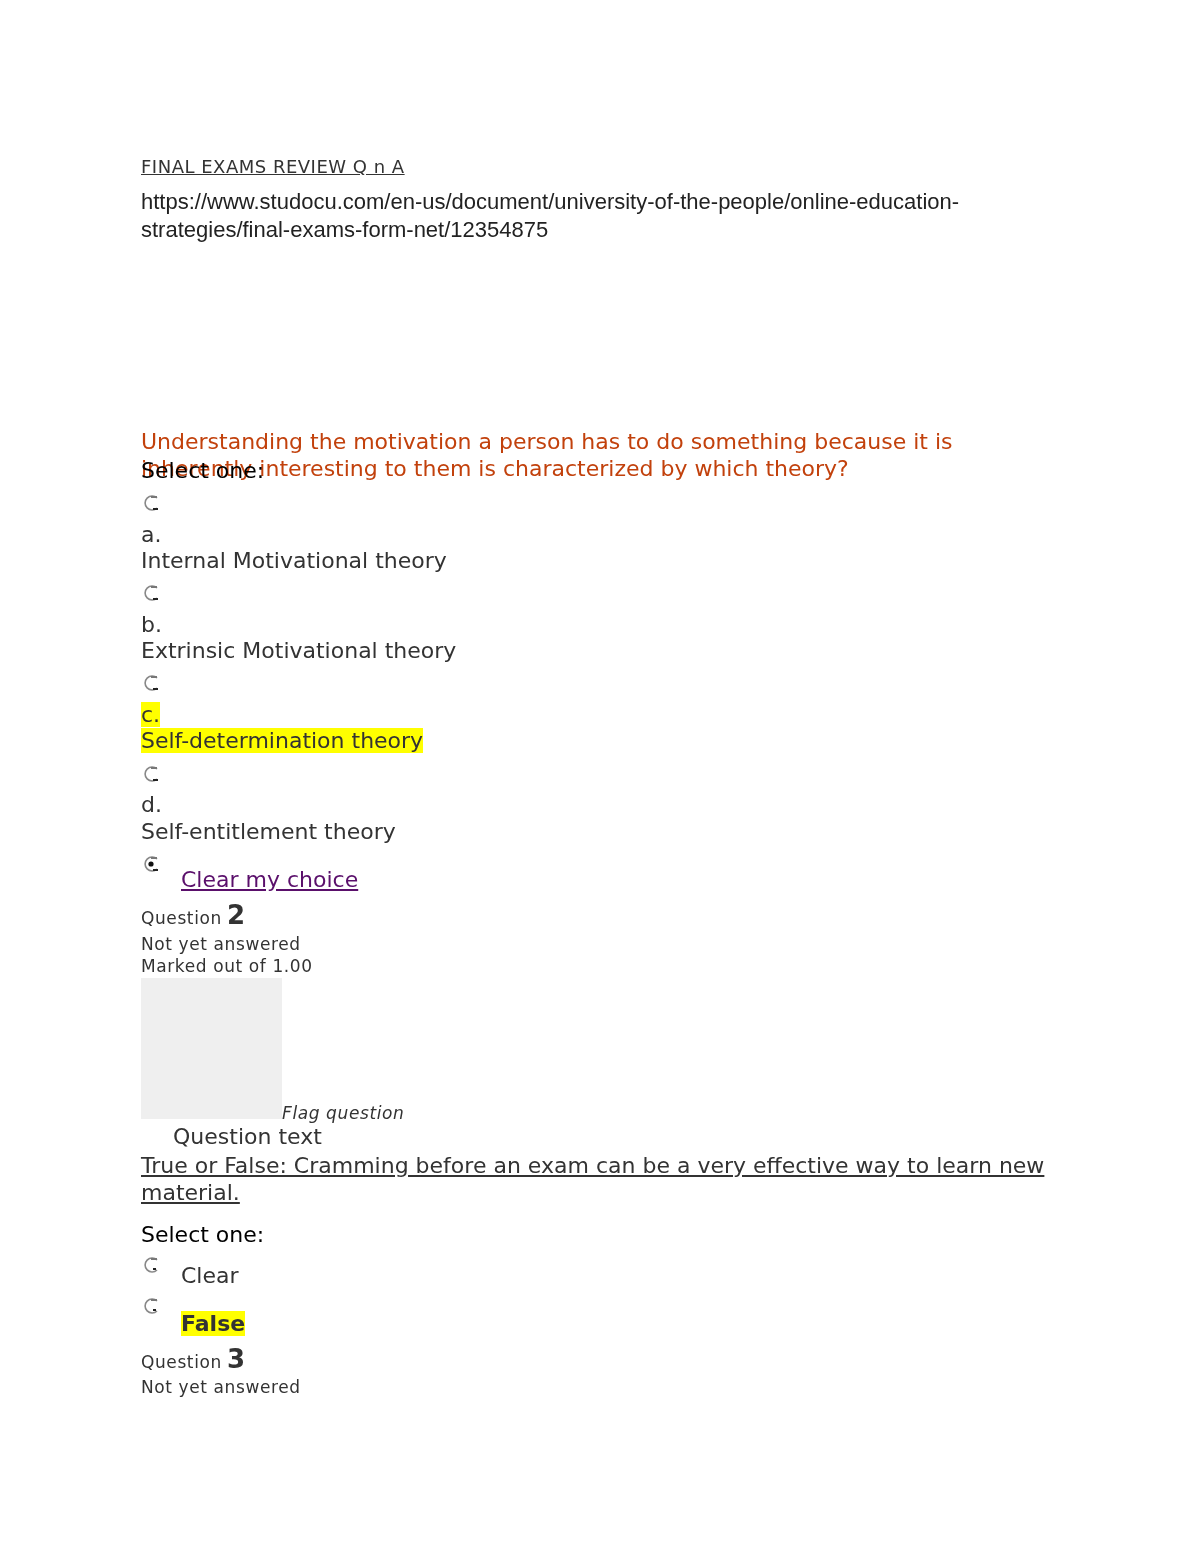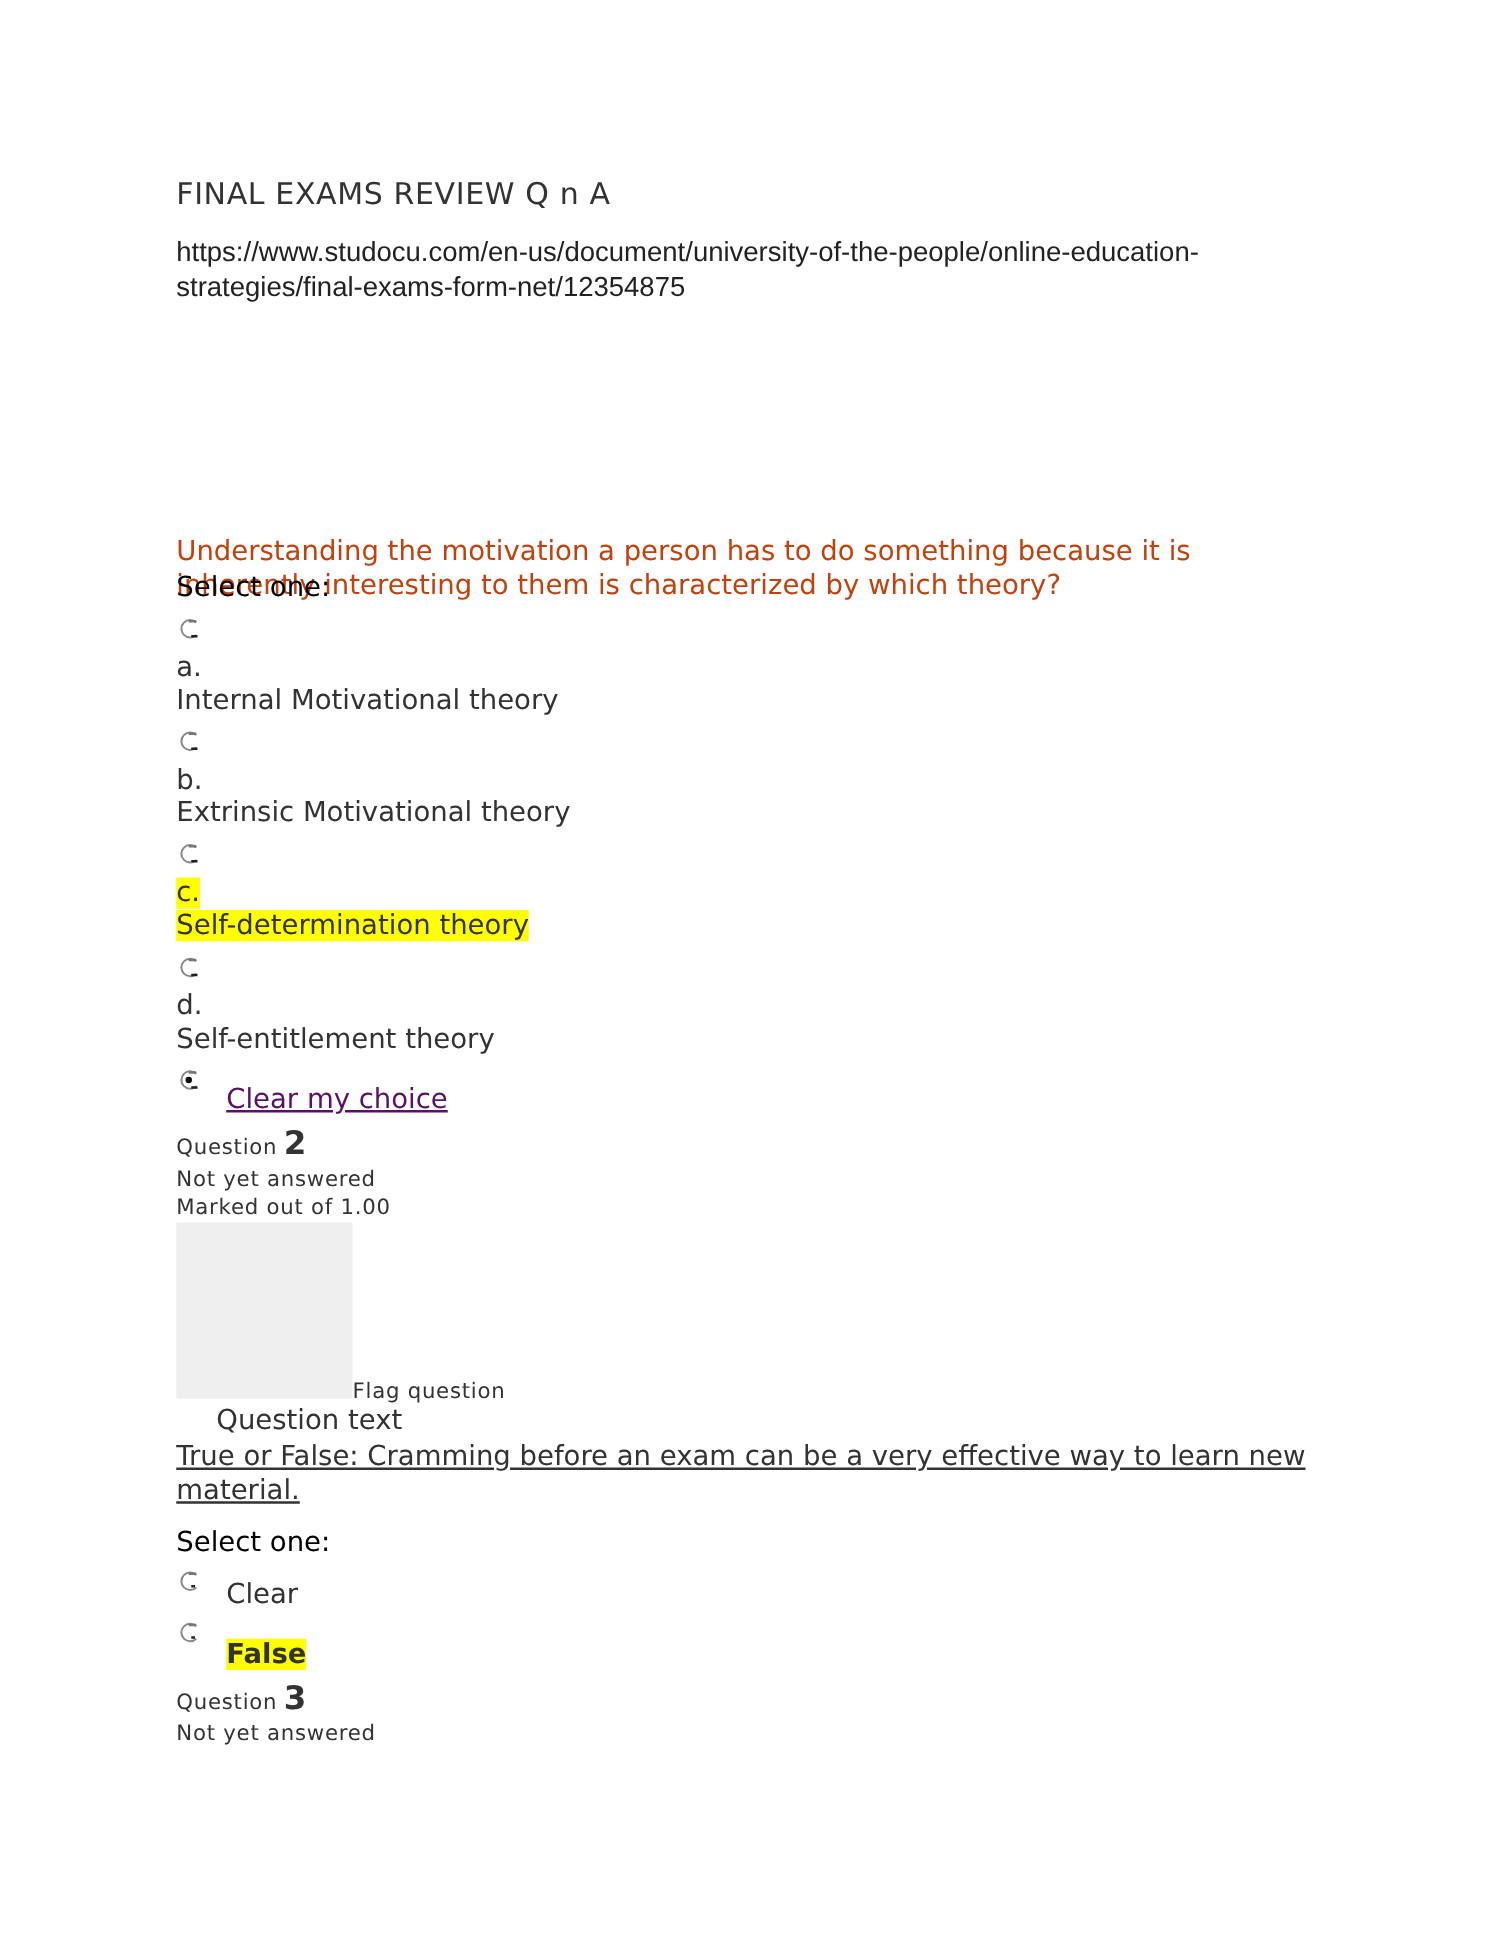--- a/index.html
+++ b/index.html
@@ -1,31 +1,31 @@
 <!DOCTYPE html>
 <html><head>
 <meta charset="utf-8">
 <style>
   html, body { margin: 0; padding: 0; background: #ffffff; }
   body { width: 1200px; height: 1553px; position: relative; overflow: hidden;
          font-family: "DejaVu Sans", sans-serif; color: #333333; }
   .abs { position: absolute; left: 141px; white-space: nowrap; }
-  .title { top: 141px; font-size: 24px; letter-spacing: 0.5px; color: #333; font-family: "DejaVu Sans", sans-serif; }
+  .title { top: 156px; font-size: 18px; letter-spacing: 0.5px; color: #333; font-family: "DejaVu Sans", sans-serif; text-decoration: underline; }
   .url { top: 188px; font-size: 22px; line-height: 28px; color: #222; font-family: "Liberation Sans", sans-serif; white-space: normal; width: 920px; }
   .q1 { top: 388px; font-size: 22px; line-height: 27px; width: 900px; white-space: normal; color: #c2410c; margin-top: 40px; }
   .sel { font-size: 22px; color: #000000; }
   .radio { position: absolute; left: 143px; width: 18px; height: 18px; }
   .radio svg { display: block; }
   .opt { font-size: 22px; color: #333; }
   .hl { background: #ffff00; }
   .link { font-size: 22px; color: #5a0f6b; text-decoration: underline; left: 181px; }
   .qsmall { font-size: 17px; color: #333; letter-spacing: 0.6px; }
   .qnum { font-size: 26px; font-weight: bold; color: #333; }
   .flagbox { position: absolute; left: 141px; top: 978px; width: 141px; height: 141px; background: #efefef; }
-  .flaglabel { left: 282px; top: 1103px; font-size: 17px; letter-spacing: 0.6px; }
+  .flaglabel { left: 282px; top: 1103px; font-size: 17px; letter-spacing: 0.6px; font-style: italic; }
   .qtext-label { top: 1124px; font-size: 22px; margin-left: 32px; }
   .q2 { top: 1152px; font-size: 22px; line-height: 27px; width: 930px; white-space: normal; text-decoration: underline; }
 </style>
 </head>
 <body>
 
 <div>
 
   <div class="abs title">FINAL EXAMS REVIEW Q n A</div>
   <div class="abs url">https://www.studocu.com/en-us/document/university-of-the-people/online-education-strategies/final-exams-form-net/12354875</div>

